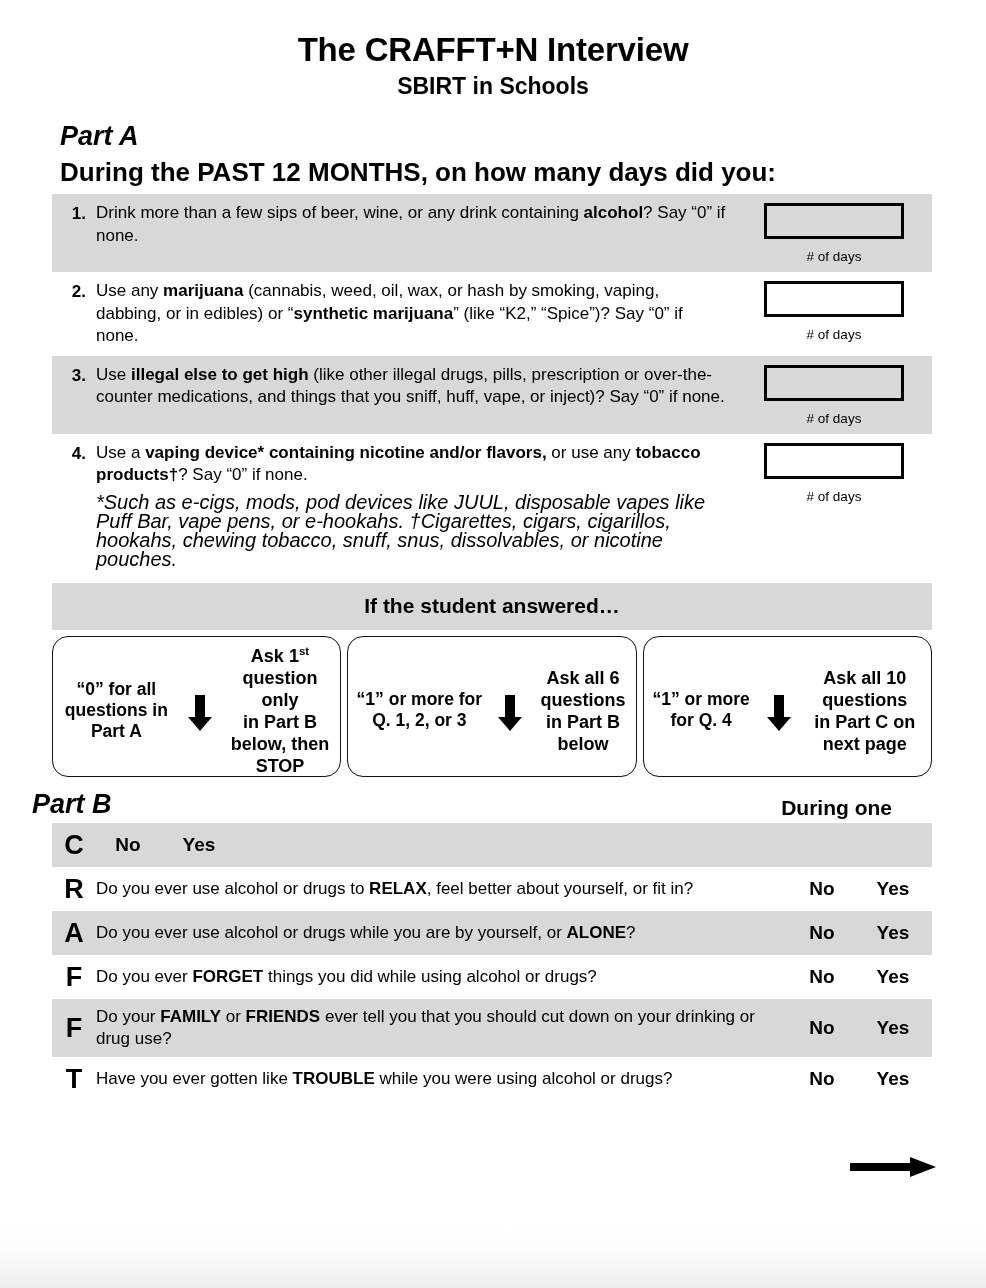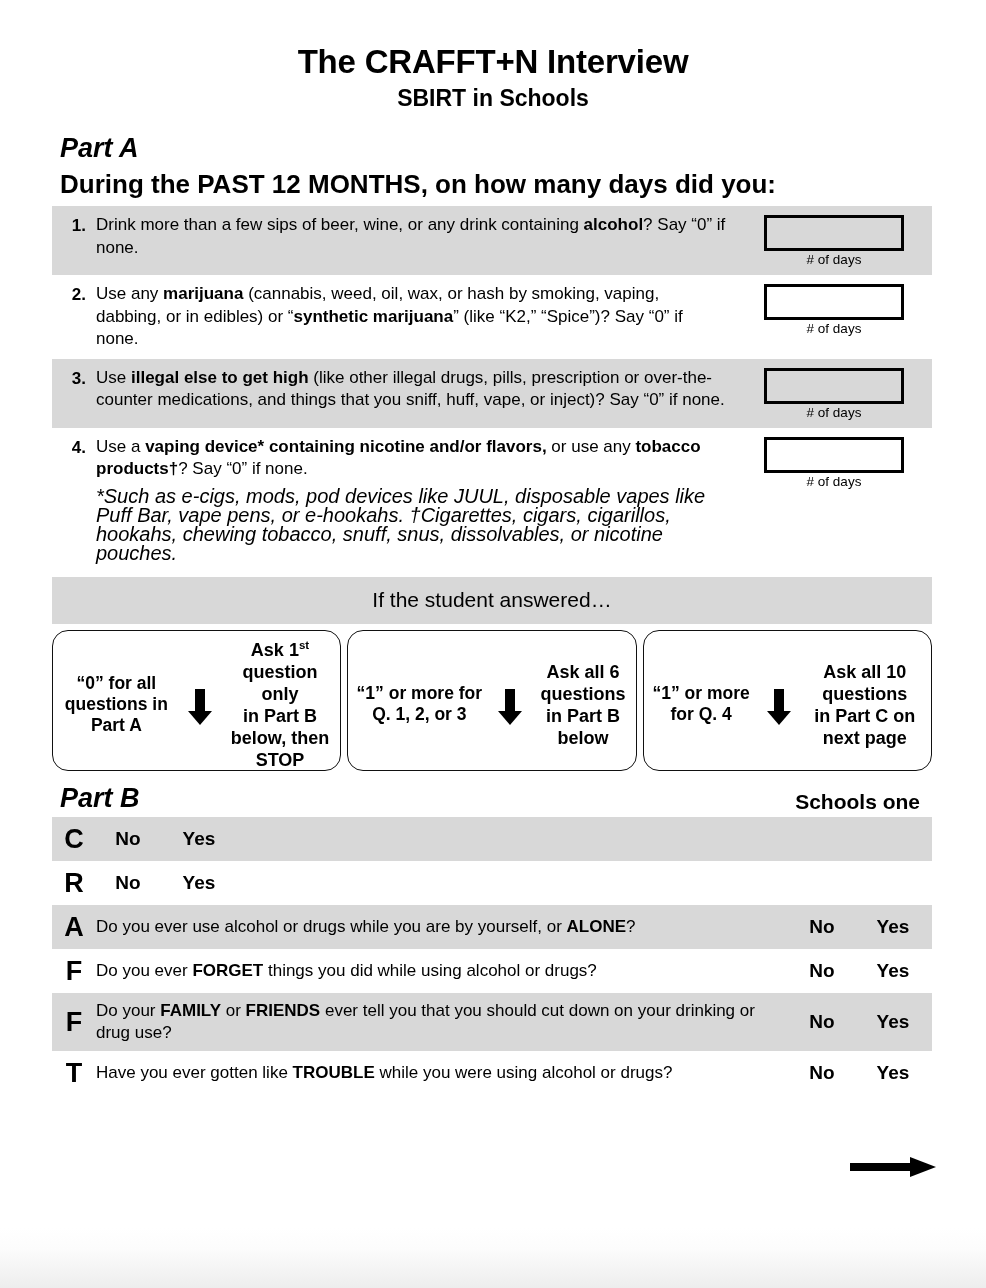--- a/index.html
+++ b/index.html
@@ -27,21 +27,21 @@
     left: 0;
     right: 0;
     bottom: 0;
     height: 60px;
     background: linear-gradient(to bottom, #ffffff 0%, #fcfcfc 35%, #ededed 100%);
     pointer-events: none;
   }
 
   
   .title-block {
-    padding-top: 44px;
+    padding-top: 32px;
     text-align: center;
   }
   .title-main {
     font-size: 33px;
     font-weight: bold;
     letter-spacing: -0.2px;
     line-height: 1.12;
   }
   .title-sub {
     font-size: 23px;
@@ -116,33 +116,33 @@
   }
   .daybox {
     width: 140px;
     height: 36px;
     border: 3.5px solid #000;
     background: transparent;
     box-sizing: border-box;
   }
   .daylabel {
     font-size: 13.5px;
-    margin-top: 1px;
+    margin-top: 10px;
     text-align: center;
     line-height: 15px;
   }
 
   
   .answered-bar {
     margin-left: 52px;
     width: 880px;
     background: #d8d8d8;
     text-align: center;
     font-size: 21px;
-    font-weight: normal;
+    font-weight: bold;
     padding: 11px 0 12px 0;
     margin-top: 6px;
     box-sizing: border-box;
   }
 
   
   .decision-row {
     margin-left: 52px;
     width: 880px;
     display: flex;
@@ -182,21 +182,21 @@
     padding: 0 4px;
   }
   .dbox-bottom sup {
     font-size: 11.5px;
     vertical-align: super;
     line-height: 0;
   }
 
   
   .partB-head {
-    margin-left: 52px;
+    margin-left: 24px;
     width: 880px;
     display: flex;
     align-items: flex-end;
     justify-content: space-between;
     margin-top: 12px;
     margin-bottom: 3px;
   }
   .partB-head .part-label { margin-left: 8px; }
   .circle-one {
     font-size: 21px;
@@ -344,31 +344,32 @@
           </svg></div>
         <div class="dbox-bottom">
           <div><span>Ask all 10 questions</span></div>
           <div>in Part C on next page</div>
         </div>
       </div>
     </div>
 
   <div class="partB-head">
     <div class="part-label">Part B</div>
-    <div class="circle-one">Schools one</div>
+    <div class="circle-one">During one</div>
   </div>
 
   <div id="partB-rows">
       <div class="brow shaded">
         <div class="bletter">C</div>
         <div class="bno">No</div>
         <div class="byes">Yes</div>
       </div>
       <div class="brow">
         <div class="bletter">R</div>
+        <div class="btext"><span>Do you ever use alcohol or drugs to </span><b>RELAX</b><span>, feel better about yourself, or fit in?</span></div>
         <div class="bno">No</div>
         <div class="byes">Yes</div>
       </div>
       <div class="brow shaded">
         <div class="bletter">A</div>
         <div class="btext"><span>Do you ever use alcohol or drugs while you are by yourself, or </span><b>ALONE</b><span>?</span></div>
         <div class="bno">No</div>
         <div class="byes">Yes</div>
       </div>
       <div class="brow">

